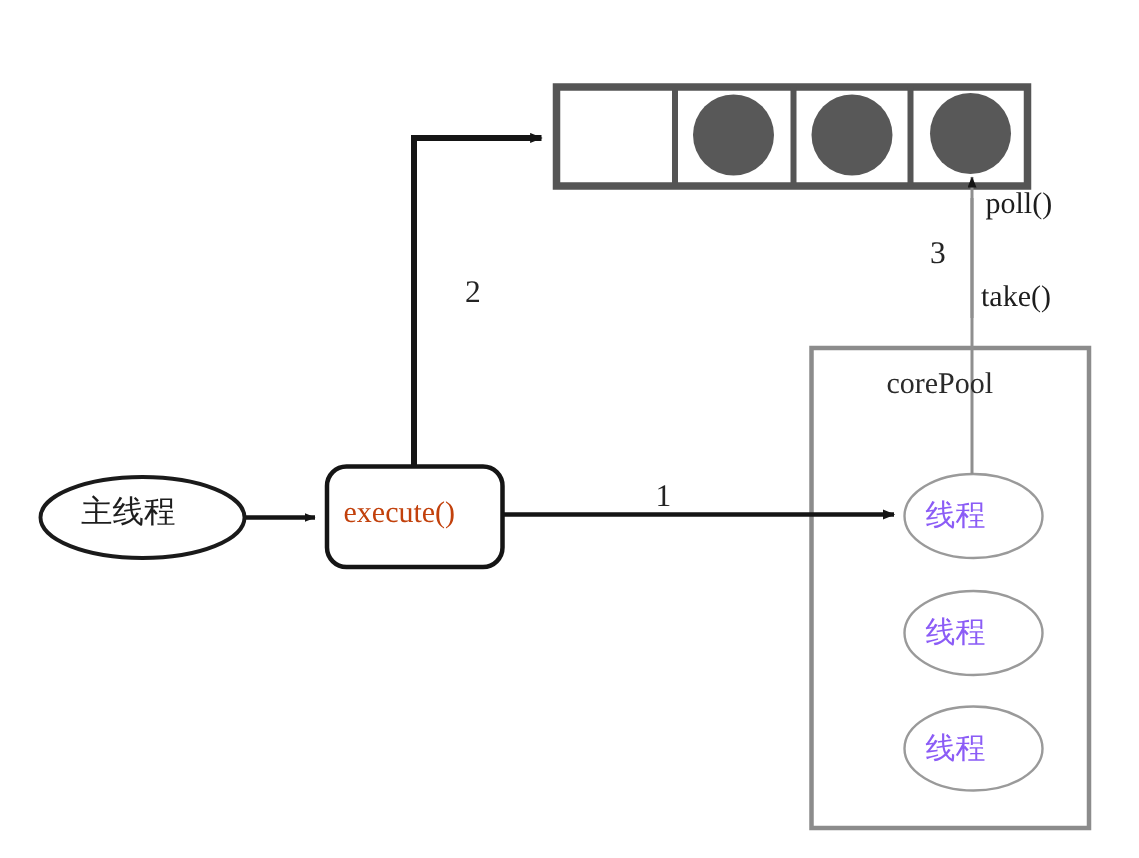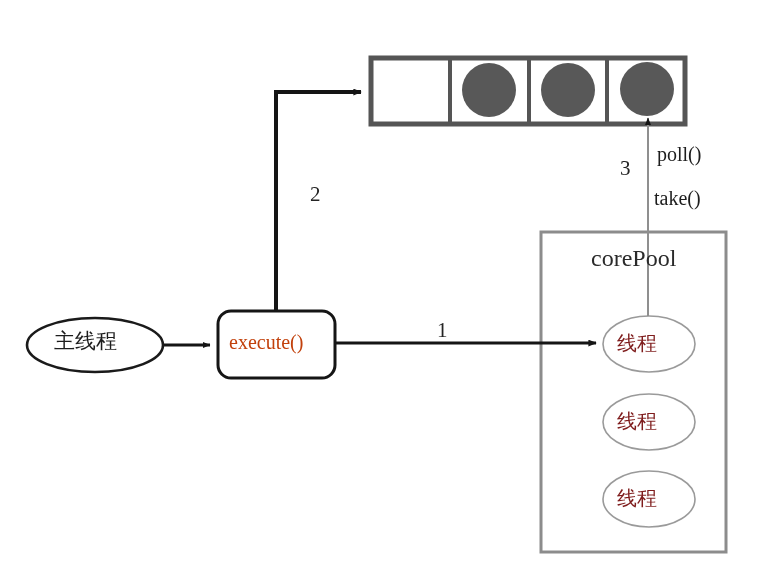--- a/index.html
+++ b/index.html
@@ -31,58 +31,58 @@
   }
   .queue-title {
     left: 358px;
     top: 14px;
     font-size: 23px;
     letter-spacing: 0.1px;
   }
   .corepool-lbl {
     left: 591px;
     top: 246px;
-    font-size: 24px;
+    font-size: 20px;
     color: #2a2a2a;
   }
   .execute-lbl {
     left: 229px;
     top: 332px;
     font-size: 20px;
     color: #c2410c;
   }
   .main-thread-lbl {
     left: 54px;
     top: 331px;
     font-size: 21px;
     color: #1d1d1d;
     font-family: Liberation Serif, serif;
   }
   .thread-lbl {
     font-size: 20px;
-    color: #7f1d1d;
+    color: #8b5cf6;
     font-family: "DejaVu Sans", "Liberation Sans", sans-serif;
     left: 617px;
     text-align: right;
   }
   .thread-lbl.t0 { top: 333px; }
   .thread-lbl.t1 { top: 411px; }
   .thread-lbl.t2 { top: 488px; }
   .edge-num {
     font-size: 21px;
     color: #242424;
   }
   .edge-num.n1 { left: 437px; top: 320px; }
   .edge-num.n2 { left: 310px; top: 184px; }
   .edge-num.n3 { left: 620px; top: 158px; }
   .op-lbl {
     font-size: 20px;
     color: #1d1d1d;
   }
-  .op-lbl.poll { left: 657px; top: 144px; text-align: center; }
+  .op-lbl.poll { left: 657px; top: 126px; text-align: center; }
   .op-lbl.take { left: 654px; top: 188px; }
 </style>
 </head>
 <body>
 
 <div id="canvas">
 
   <svg id="svg-layer" viewBox="0 0 759 572" xmlns="http://www.w3.org/2000/svg">
     <defs>
       <marker id="arrow-dark" markerWidth="9" markerHeight="9" refX="7.6" refY="3.4" orient="auto" markerUnits="userSpaceOnUse">

